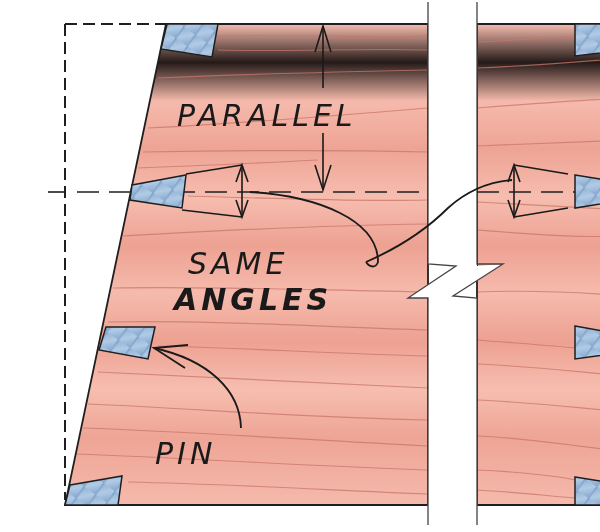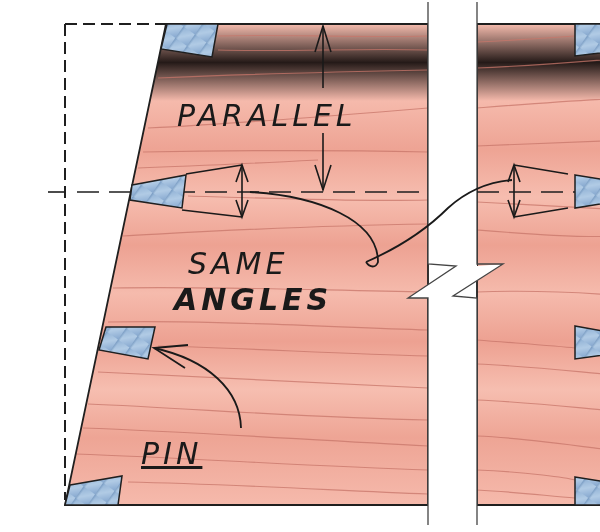--- a/index.html
+++ b/index.html
@@ -153,14 +153,14 @@
 
     <g stroke="#1a1a1a" stroke-width="1.8" fill="none">
       <path d="M193,428 C192,390 160,360 106,348"></path>
       <polyline points="140,345 106,348 137,368"></polyline>
     </g>
   </svg>
 
   <div class="label" style="left:177px; top:98px;">PARALLEL</div>
   <div class="label" style="left:188px; top:246px;">SAME</div>
   <div class="label" style="left:174px; top:282px;font-weight:bold;">ANGLES</div>
-  <div class="label" style="left:141px; top:436px;text-decoration:underline;">PIN</div>
+  <div class="label" style="left:155px; top:436px;">PIN</div>
 </div>
 
 </body></html>

